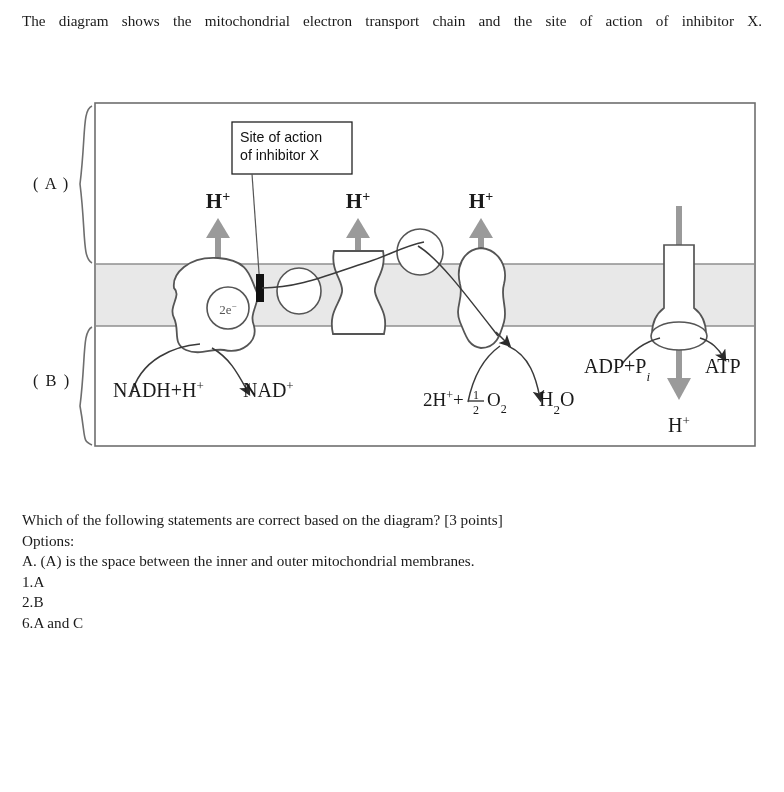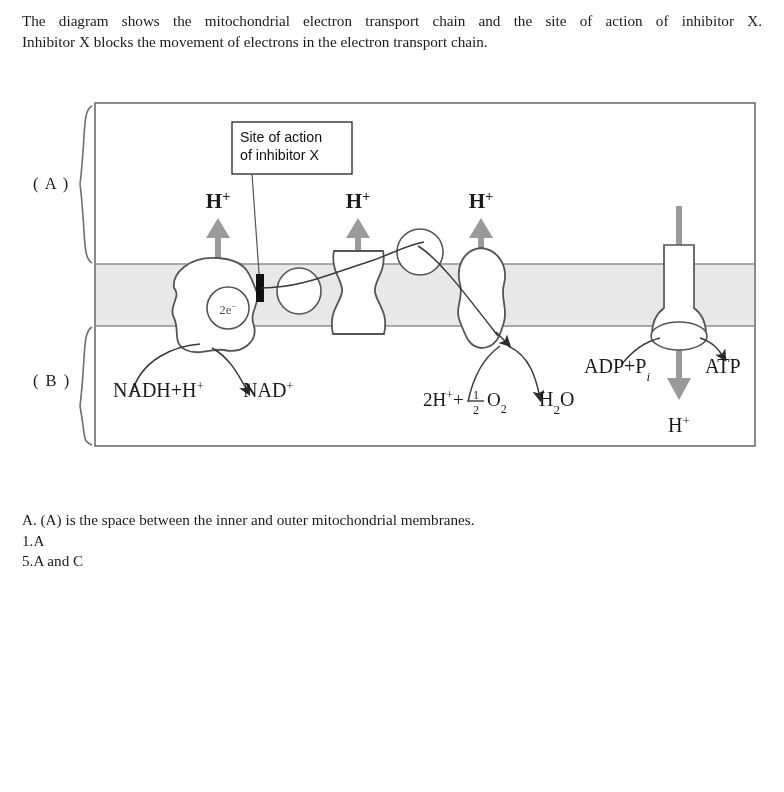--- a/index.html
+++ b/index.html
@@ -60,21 +60,20 @@
   .choice-list { margin: 0; padding: 0; list-style: none; }
   .choice-list li { display: block; }
 </style>
 </head>
 <body>
 
 <div class="page">
 
   <div class="intro">
     <span class="l1">The diagram shows the mitochondrial electron transport chain and the site of action of inhibitor X.</span>
-    <span class="l2">Inhibitor X blocks the movement of electrons in the electron transport chain.</span>
   </div>
 
   <div class="diagram-wrap">
     <svg class="diagram-svg" width="784" height="370" viewBox="0 0 784 370" xmlns="http://www.w3.org/2000/svg">
 
       <defs>
         <marker id="arrowBlack" markerWidth="10" markerHeight="10" refX="5" refY="4" orient="auto" markerUnits="strokeWidth">
           <path d="M0,0 L8,4 L0,8 L2,4 Z" fill="#2b2b2b"></path>
         </marker>
       </defs>
@@ -190,22 +189,25 @@
       <text x="584" y="277" font-family="'Liberation Serif', serif" font-size="20" fill="#1a1a1a"><tspan>ADP+P</tspan><tspan baseline-shift="sub" font-size="13" font-style="italic">i</tspan></text>
 
       <text x="705" y="277" font-family="'Liberation Serif', serif" font-size="20" fill="#1a1a1a">ATP</text>
 
       <text x="679" y="336" text-anchor="middle" font-family="'Liberation Serif', serif" font-size="20" fill="#1a1a1a"><tspan>H</tspan><tspan baseline-shift="super" font-size="13">+</tspan></text>
 
     </svg>
   </div>
 
   <div class="qblock">
+    <span class="qline">Which of the following statements are correct based on the diagram? [3 points]</span>
+    <span class="qline">Options:</span>
     <ul class="qlist">
       <li>A. (A) is the space between the inner and outer mitochondrial membranes.</li>
     </ul>
     <ul class="choice-list">
       <li>1.A</li>
-      <li>5.A and C</li>
+      <li>2.B</li>
+      <li>6.A and C</li>
     </ul>
   </div>
 
 </div>
 
 </body></html>

